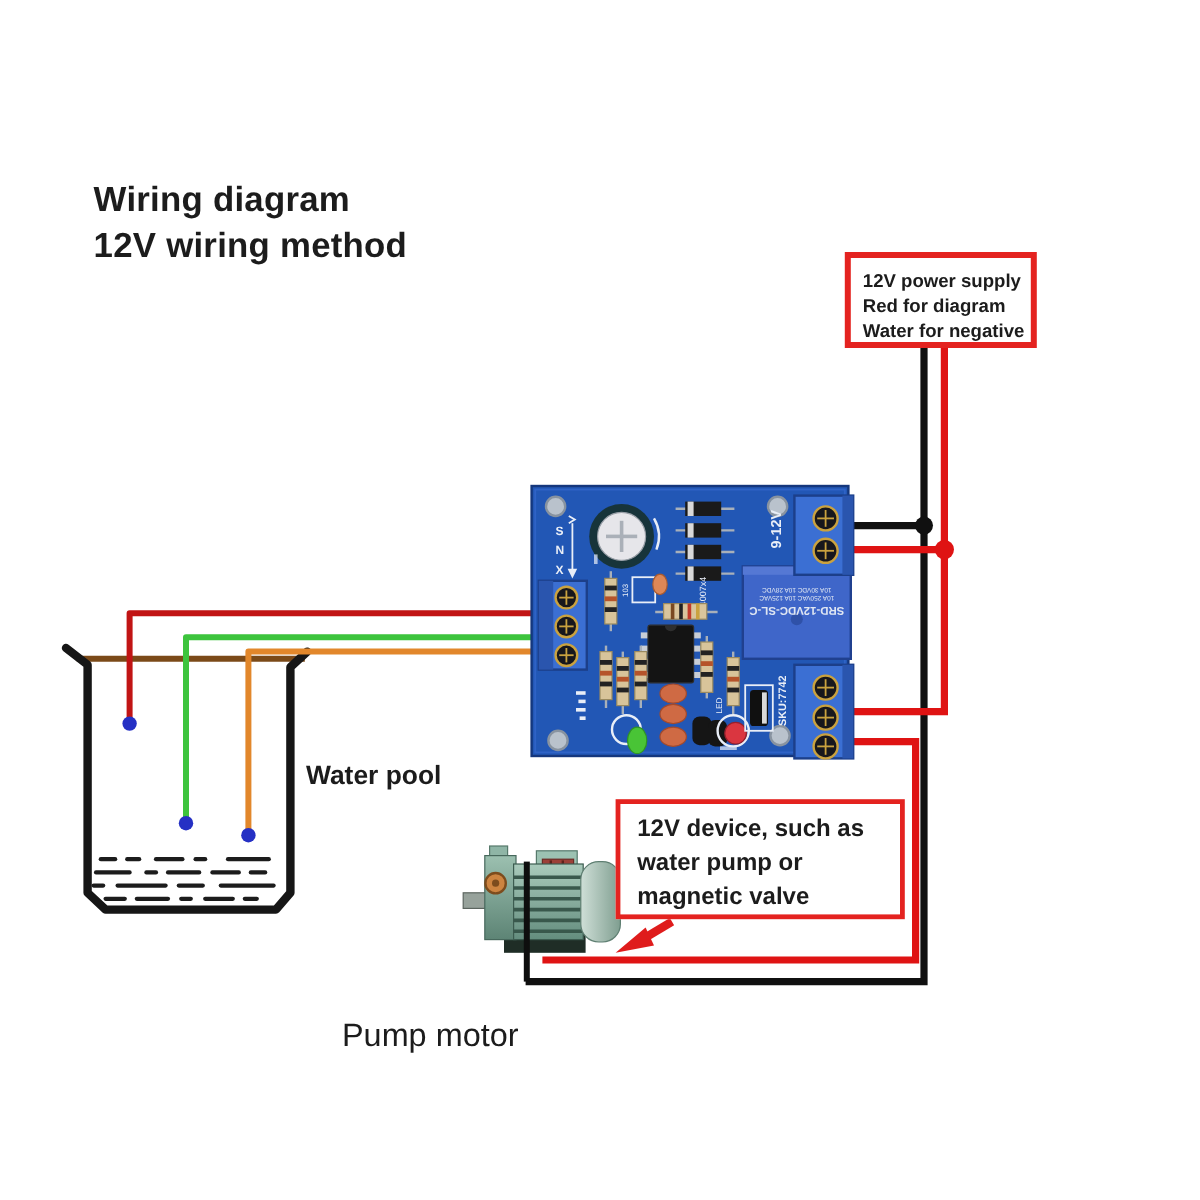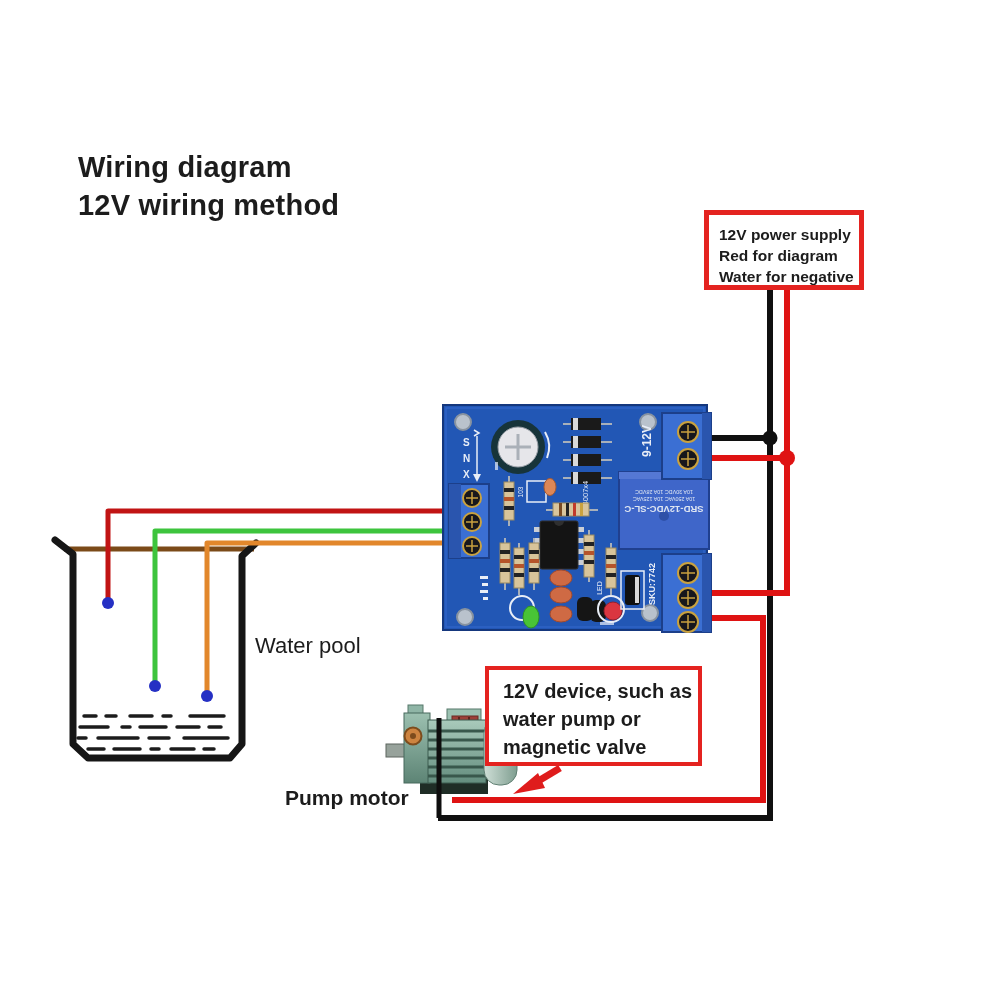--- a/index.html
+++ b/index.html
@@ -8,24 +8,24 @@
     font-family:"Liberation Sans", sans-serif;color:#1c1c1c;
   }
   .abs{position:absolute;}
   #diagram-svg{position:absolute;left:0;top:0;z-index:1;}
   .overlay{z-index:3;}
   #page-title{left:78px;top:148px;font-size:29px;font-weight:bold;line-height:38px;letter-spacing:.2px;}
   .annotation-box{
     background:#ffffff;border:5px solid #e42320;font-weight:bold;box-sizing:border-box;
   }
   #power-box{left:704px;top:210px;width:160px;height:80px;font-size:15.5px;line-height:21px;padding:9px 0 0 10px;}
-  #device-box{left:485px;top:666px;width:217px;height:100px;border-width:4px;font-size:20px;line-height:28px;padding:7px 0 0 14px;}
+  #device-box{left:513px;top:666px;width:241px;height:100px;border-width:4px;font-size:20px;line-height:28px;padding:7px 0 0 14px;}
   #pin-label{left:800px;top:559px;font-size:21px;font-weight:bold;line-height:28px;white-space:nowrap;}
-  #water-pool-label{left:255px;top:633px;font-size:22px;font-weight:normal;}
-  #pump-motor-label{left:285px;top:786px;font-size:21px;font-weight:bold;}
+  #water-pool-label{left:255px;top:633px;font-size:22px;font-weight:bold;}
+  #pump-motor-label{left:285px;top:848px;font-size:27px;font-weight:normal;}
   .pcb-silk{fill:#e9eef7;}
 </style>
 </head>
 <body>
 
 <div id="stage">
 
 <svg id="diagram-svg" width="1000" height="1000" viewBox="0 0 1000 1000">
   <defs>
     <linearGradient id="gBody" x1="0" y1="0" x2="0" y2="1">

